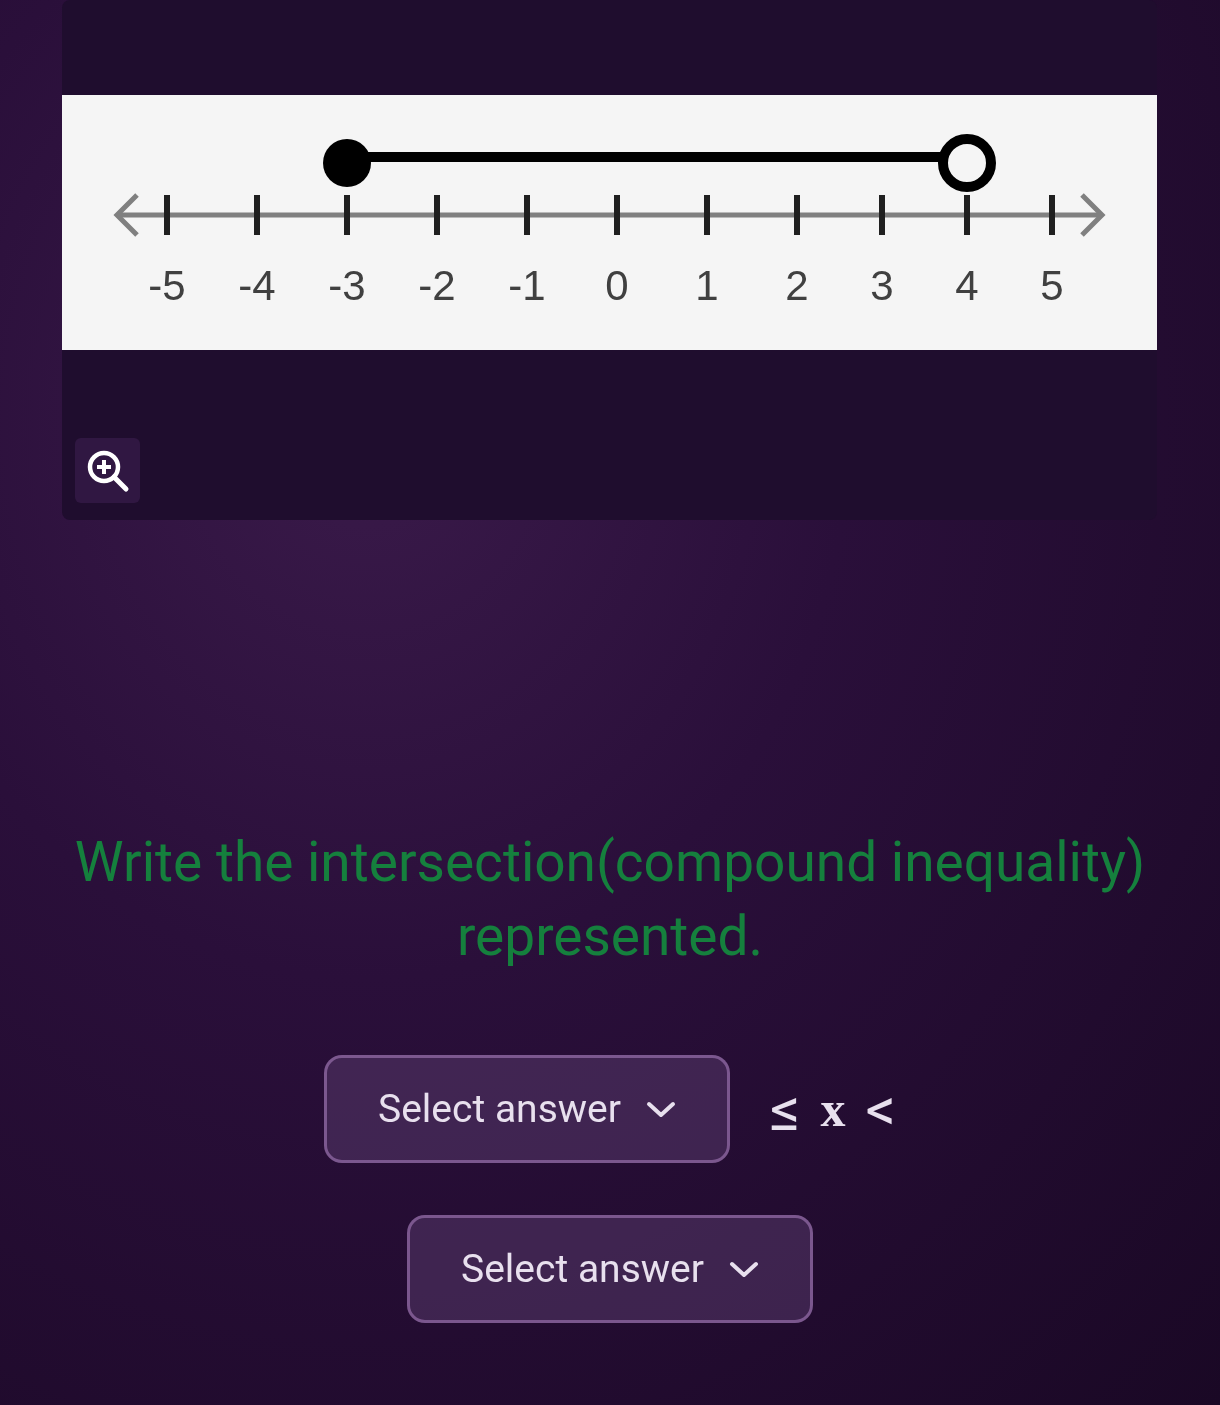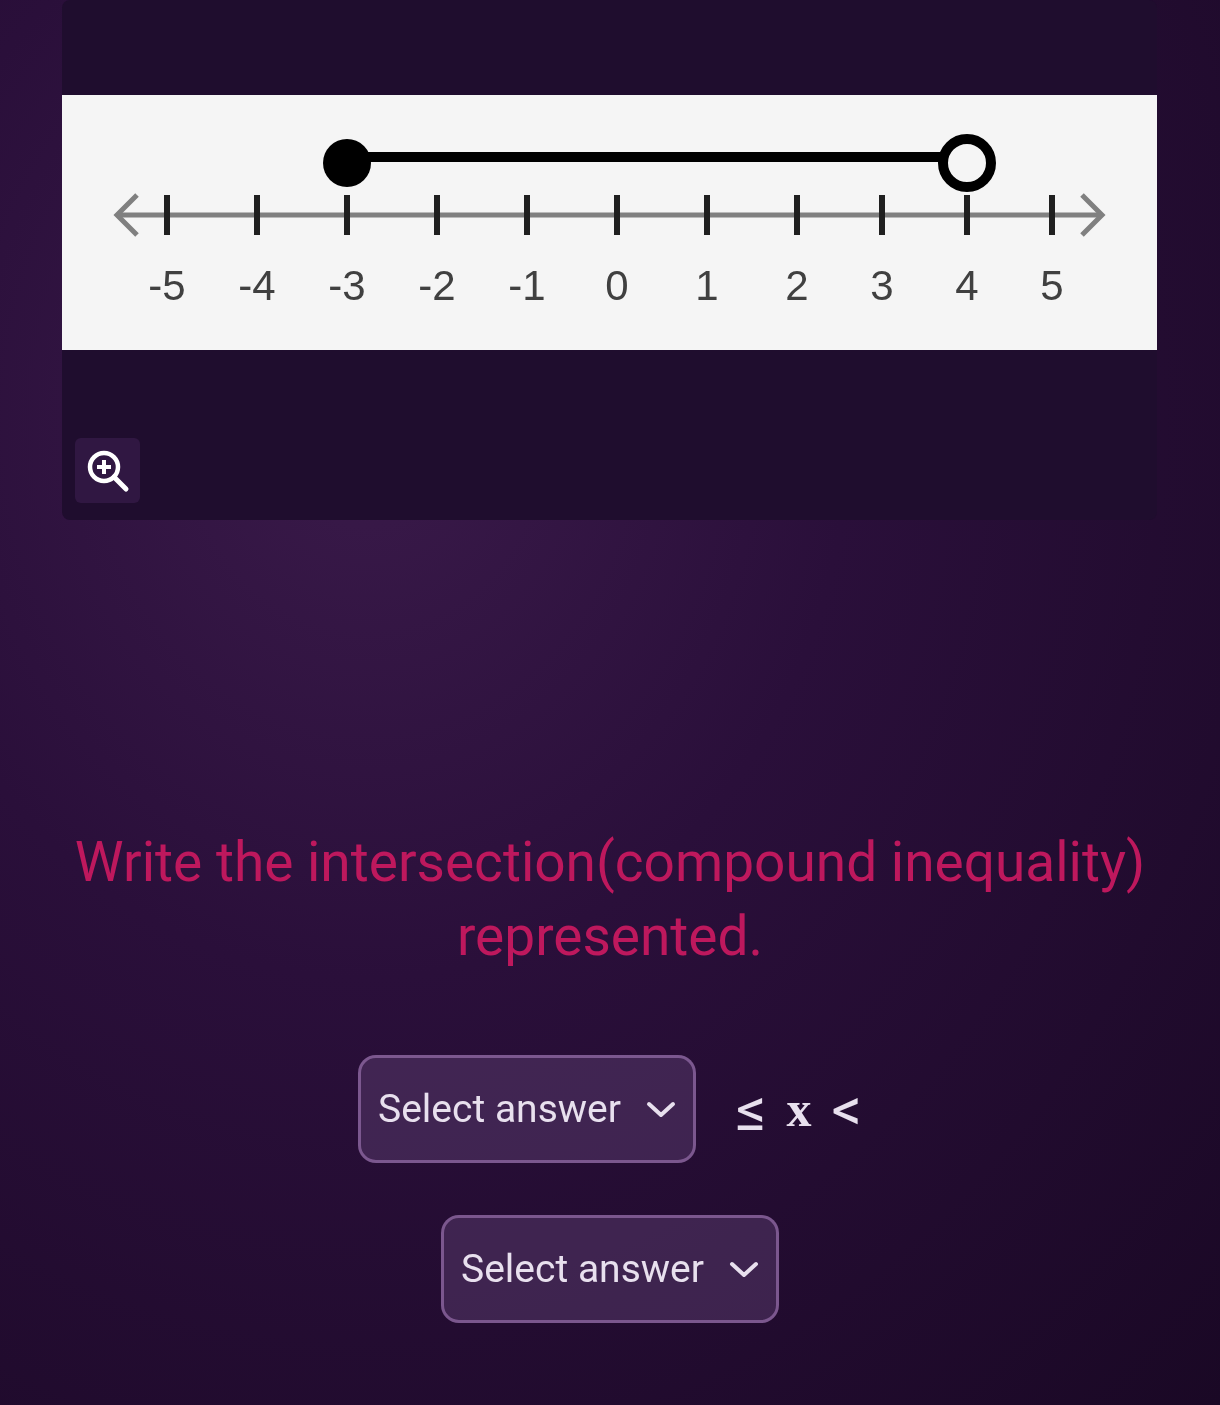--- a/index.html
+++ b/index.html
@@ -48,21 +48,21 @@
       align-items: center;
       justify-content: center;
       cursor: pointer;
     }
     .question-text {
       position: absolute;
       left: 60px;
       top: 825px;
       width: 1100px;
       text-align: center;
-      color: #be185d;
+      color: #15803d;
       font-size: 55px;
       line-height: 1.35;
       font-weight: 400;
     }
     .answer-row {
       position: absolute;
       left: 0;
       width: 1220px;
       display: flex;
       align-items: center;
@@ -72,21 +72,21 @@
     .answer-row-1 {
       top: 1055px;
     }
     .answer-row-2 {
       top: 1215px;
     }
     .select-box {
       background: rgba(90, 60, 110, 0.5);
       border: 3px solid rgba(150, 110, 170, 0.7);
       border-radius: 18px;
-      padding: 28px 17px;
+      padding: 28px 51px;
       display: flex;
       align-items: center;
       gap: 25px;
       cursor: pointer;
     }
     .select-label {
       color: #e8e0ee;
       font-size: 39px;
       font-weight: 400;
     }

